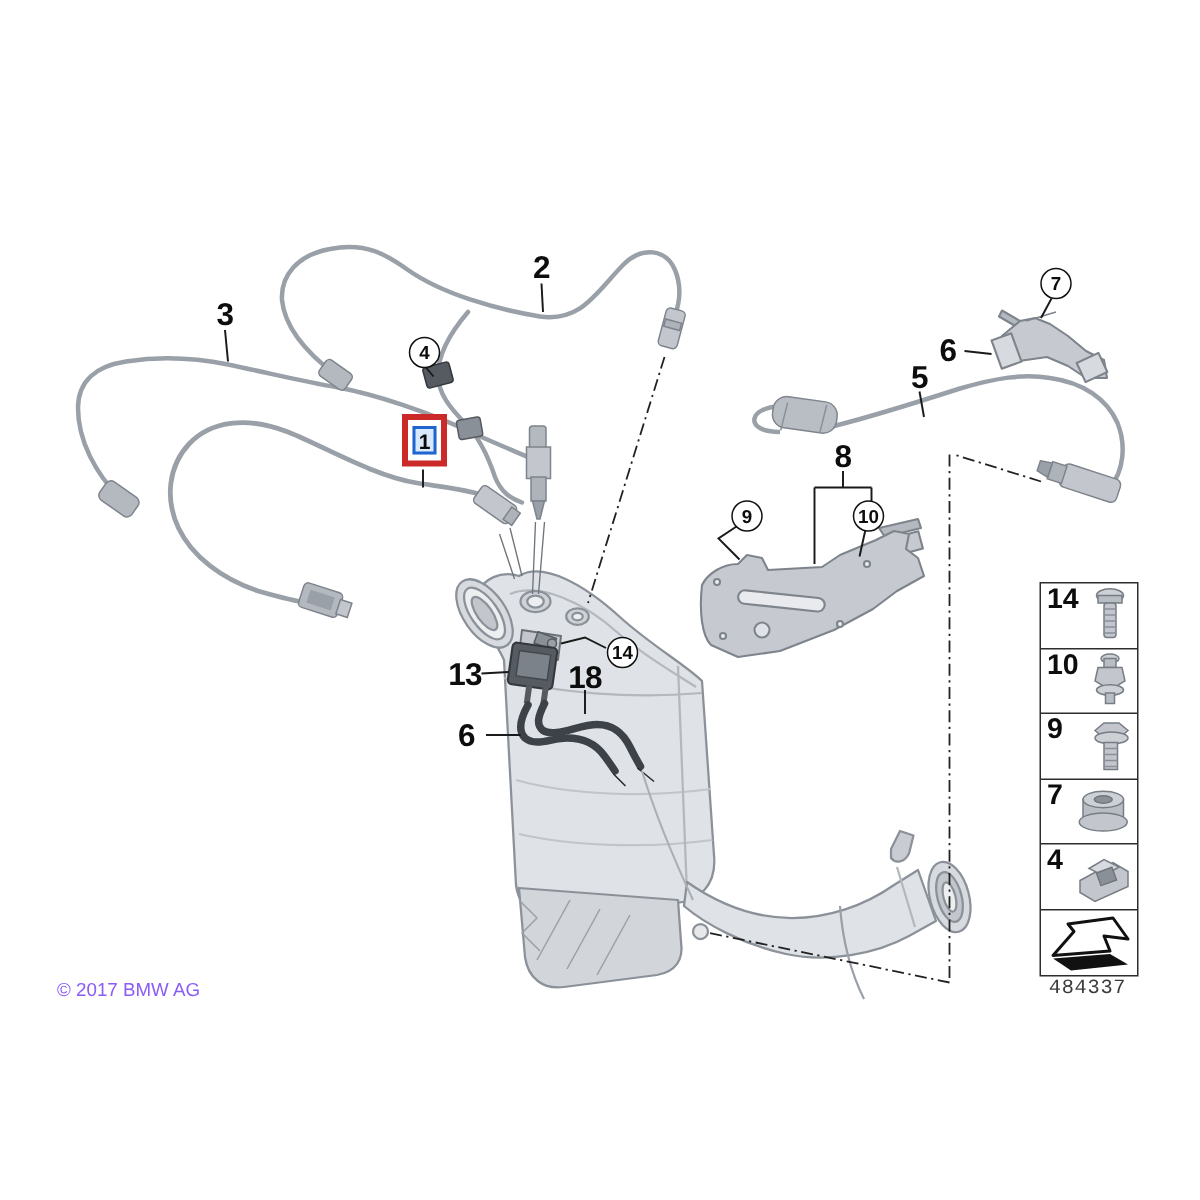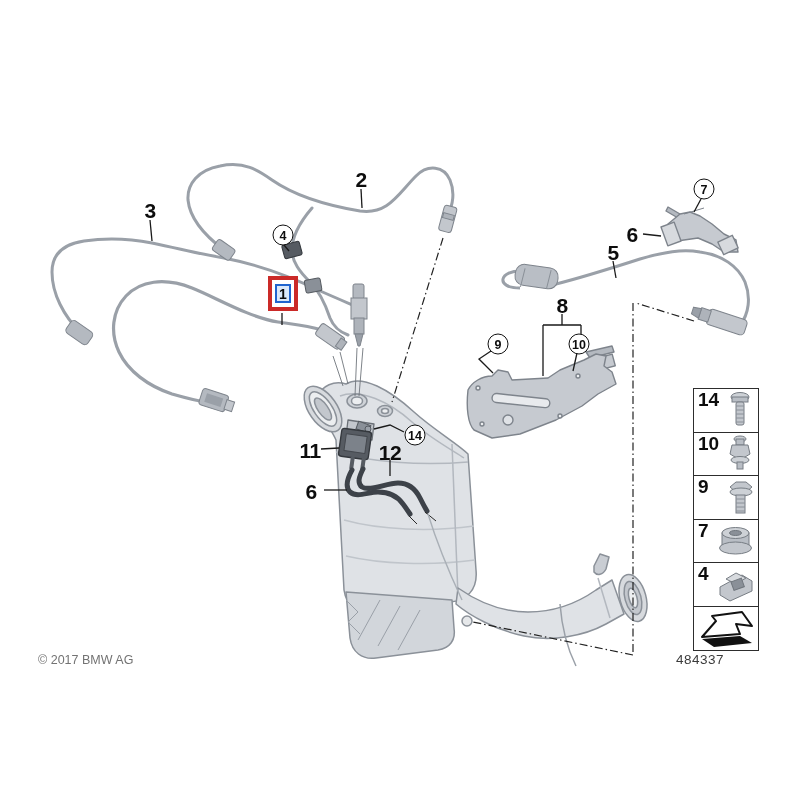--- a/index.html
+++ b/index.html
@@ -13,23 +13,23 @@
         font-weight:bold;font-size:12.5px;color:#0d0d0d;box-sizing:border-box;}
   .hl-red{position:absolute;left:268px;top:276px;width:30px;height:35px;box-sizing:border-box;
           border:4px solid #cb2a28;background:#fff;display:flex;align-items:center;justify-content:center;}
   .hl-blue{border:2px solid #1f64cf;background:#d9e8fa;padding:0 2px;height:19px;box-sizing:border-box;
            display:flex;align-items:center;justify-content:center;font-weight:bold;font-size:14px;color:#0a0a0a;}
   .legend{position:absolute;left:693px;top:388px;width:64px;background:#fff;border:1.6px solid #2d2d2d;}
   .legend-row{position:relative;height:42.6px;border-bottom:1.6px solid #2d2d2d;}
   .legend-row:last-child{border-bottom:none;}
   .legend-num{position:absolute;left:4px;top:1px;font-weight:bold;font-size:19px;color:#0d0d0d;line-height:1.1;}
   .legend-row svg{position:absolute;left:0;top:0;pointer-events:none;}
-  .plate-number{position:absolute;left:664px;top:652px;width:72px;text-align:center;
-                font-size:13.5px;color:#3b3b3b;letter-spacing:0.5px;}
-  .copyright{position:absolute;left:38px;top:653px;font-size:12.5px;color:#737373;}
+  .plate-number{position:absolute;left:689px;top:652px;width:72px;text-align:center;
+                font-size:13.5px;color:#3b3b3b;letter-spacing:0.5px;font-family:Liberation Mono, monospace;}
+  .copyright{position:absolute;left:38px;top:653px;font-size:12.5px;color:#8b5cf6;}
 </style>
 </head>
 <body>
 
 <div class="stage">
 
 <svg class="art" width="800" height="800" viewBox="0 0 800 800">
 
   <g fill="#dfe2e6" stroke="#8b9199" stroke-width="1.5" stroke-linejoin="round">
 
@@ -196,22 +196,22 @@
     <path d="M 633,303 L 633,655"></path>
     <path d="M 633,655 L 473,622"></path>
   </g>
 </svg>
 
   <div class="lbl" style="left:361px;top:179px">2</div>
   <div class="lbl" style="left:150px;top:210px">3</div>
   <div class="lbl" style="left:613px;top:252px">5</div>
   <div class="lbl" style="left:632px;top:234px">6</div>
   <div class="lbl" style="left:562px;top:305px">8</div>
-  <div class="lbl" style="left:310px;top:450px">11</div>
-  <div class="lbl" style="left:390px;top:452px">12</div>
+  <div class="lbl" style="left:310px;top:450px">13</div>
+  <div class="lbl" style="left:390px;top:452px">18</div>
   <div class="lbl" style="left:311px;top:491px">6</div>
 
   <div class="circ" style="left:283px;top:235px">4</div>
   <div class="circ" style="left:704px;top:189px">7</div>
   <div class="circ" style="left:498px;top:344px">9</div>
   <div class="circ" style="left:579px;top:344px">10</div>
   <div class="circ" style="left:415px;top:435px">14</div>
 
   <div class="hl-red">
     <div class="hl-blue">

